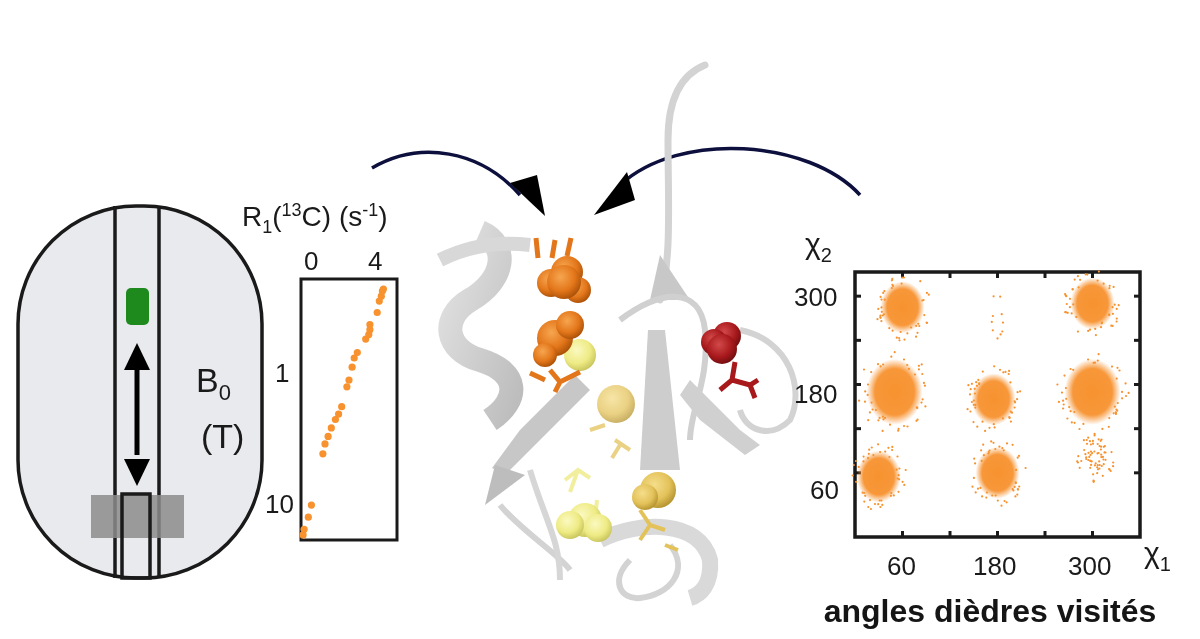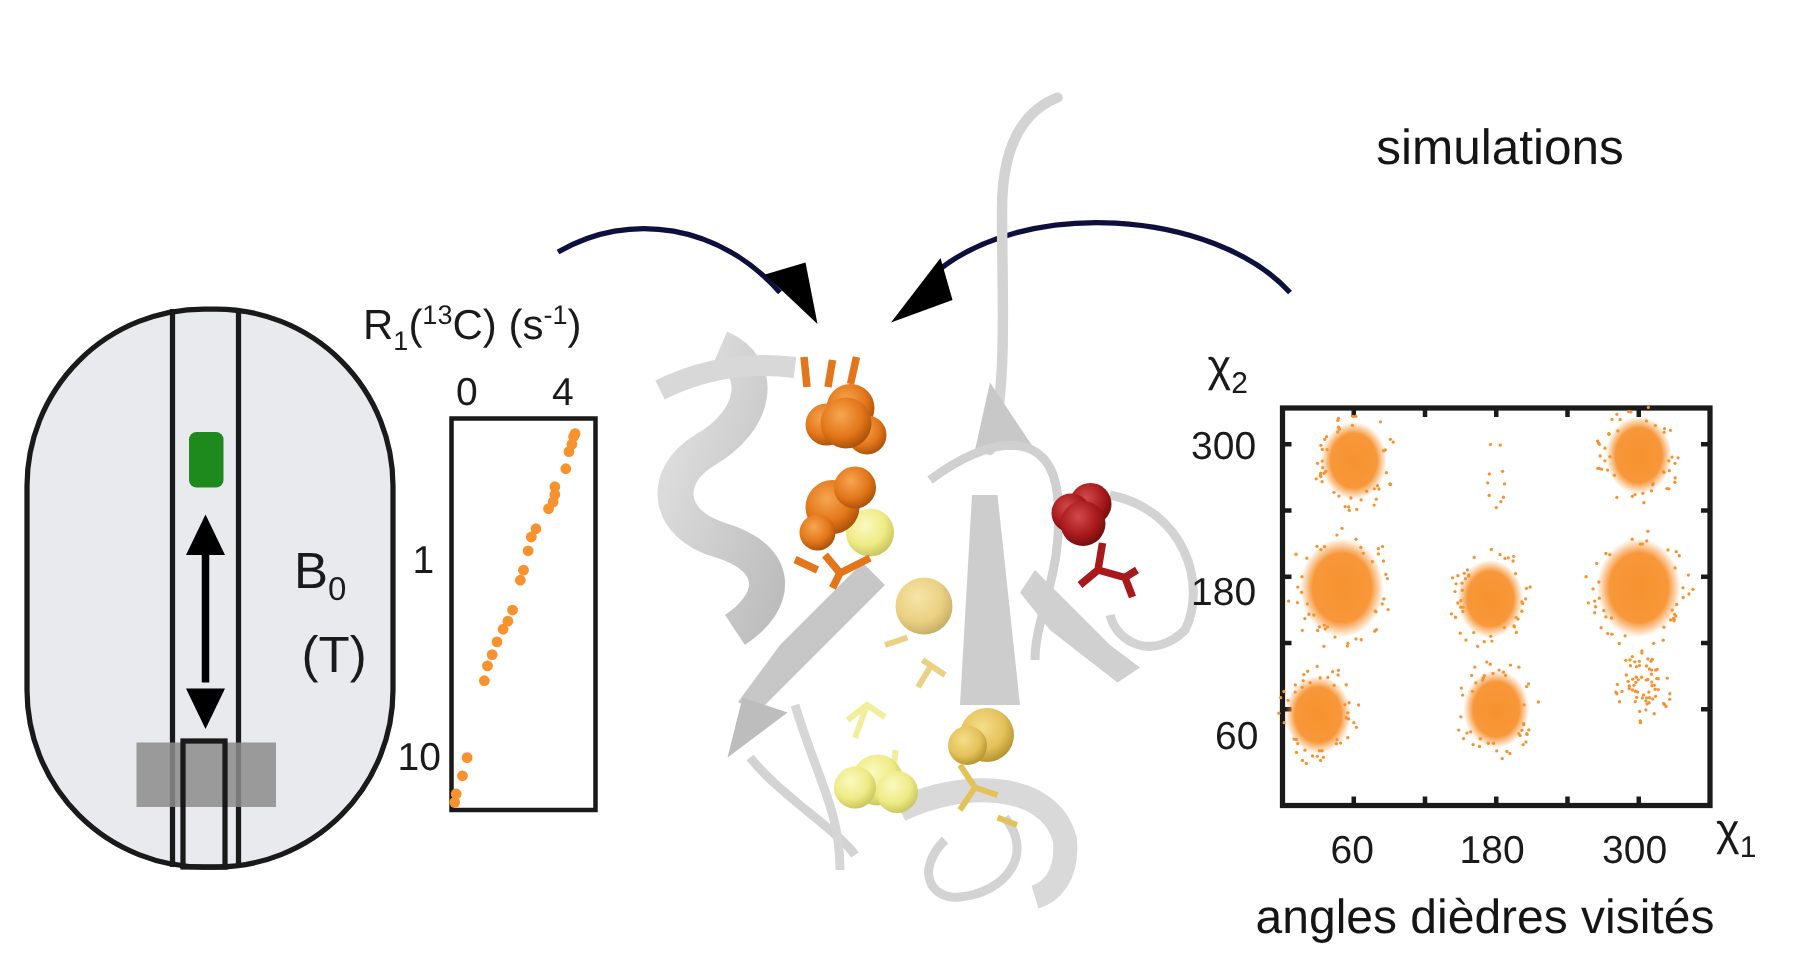--- a/index.html
+++ b/index.html
@@ -8,23 +8,22 @@
   .label-block div { white-space: nowrap; }
   svg { position: absolute; left: 0; top: 0; }
   .tick-text { font-family: "Liberation Sans", sans-serif; fill: #1a1a1a; }
 </style>
 </head>
 <body>
 
 <div class="label-block" style="left:75px; top:58px; width:340px;">
 </div>
 <div class="label-block" style="left:850px; top:80px; width:300px;">
-  <div>simulations</div>
 </div>
-<div class="label-block" style="left:820px; top:593px; width:340px; font-size:32px;">angles dièdres visités</div>
+<div class="label-block" style="left:820px; top:593px; width:340px; font-size:32px;font-weight:bold;">angles dièdres visités</div>
 
 <svg width="1200" height="639" viewBox="0 0 1200 639">
   <defs>
     <radialGradient id="gOrange" cx="0.4" cy="0.35" r="0.7">
       <stop offset="0" stop-color="#f6a650"></stop>
         <stop offset="0.6" stop-color="#e3761a"></stop>
         <stop offset="1" stop-color="#a44d06"></stop>
     </radialGradient>
     <radialGradient id="gRed" cx="0.4" cy="0.35" r="0.7">
       <stop offset="0" stop-color="#d2494a"></stop>

